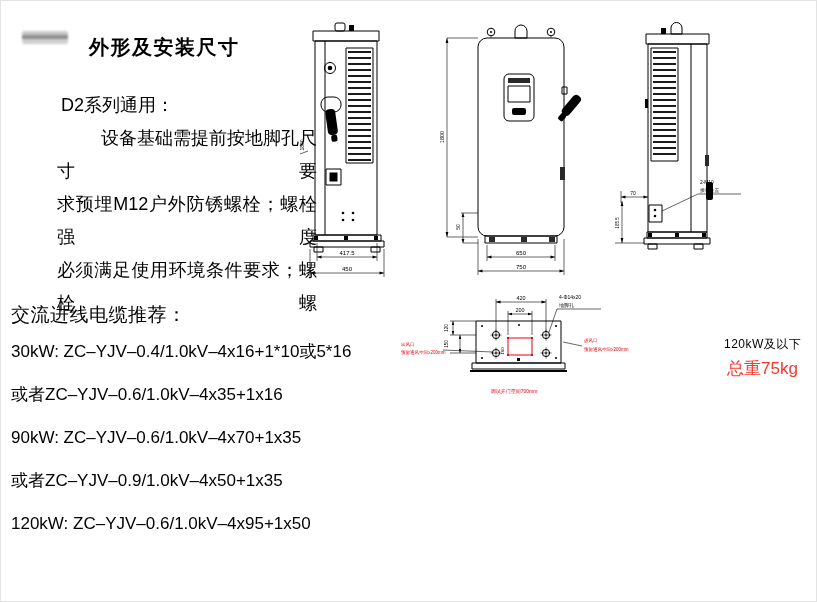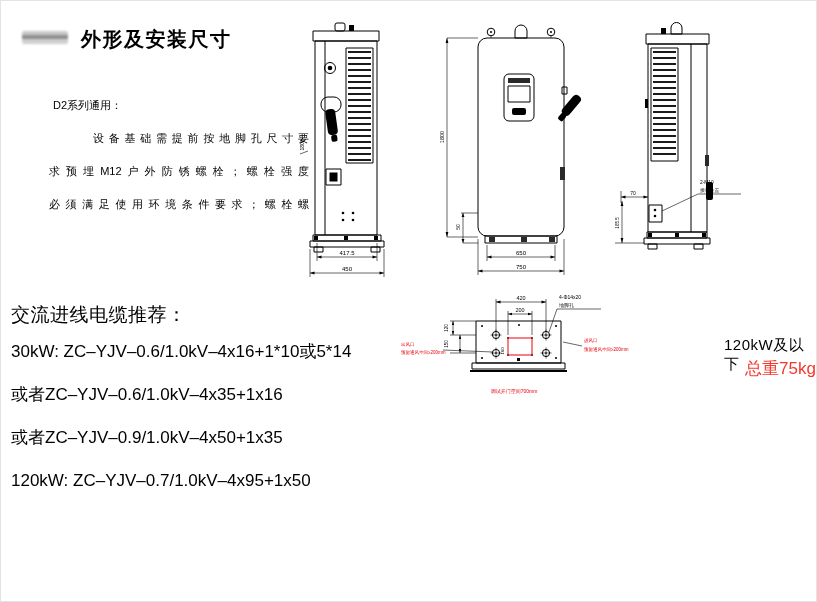--- a/index.html
+++ b/index.html
@@ -2,40 +2,40 @@
 <html><head>
 <meta charset="utf-8">
 <style>
   html,body { margin:0; padding:0; background:#fff; }
   .page {
     position:relative; width:817px; height:602px; background:#fff;
     border:1px solid #e3e3e3; box-sizing:border-box;
     font-family:"Liberation Sans", sans-serif; color:#000; overflow:hidden;
   }
   .title {
-    position:absolute; left:76px; top:21px; margin:4px;
+    position:absolute; left:76px; top:21px; margin:12px;
     font-size:20px; font-weight:bold; letter-spacing:1.5px;
   }
   .redacted {
     position:absolute; left:21px; top:30px; width:46px; height:13px;
     background:linear-gradient(#c9c9c9 0 4px,#8f8f8f 4px 8px,#cfcfcf 8px 13px);
     filter:blur(1.2px); border-radius:2px;
   }
   .intro {
-    position:absolute; left:8px; top:88px; width:300px;
-    font-size:11px; line-height:33px;
+    position:absolute; left:16px; top:88px; width:300px;
+    font-size:18px; line-height:33px;
   }
   .intro-line { white-space:nowrap; }
   .intro .indent { text-indent:44px; }
   .intro .just { white-space:normal; text-align:justify; text-align-last:justify;margin-left:40px; }
   .cables { position:absolute; left:10px; top:301px; width:420px; font-size:17px; }
   .cables-heading { font-weight:normal; font-size:19px; letter-spacing:0.5px; margin-bottom:14px; }
   .cable-item { margin-bottom:23px; line-height:20px; }
-  .note-power { position:absolute; left:723px; top:335px; font-size:15px; letter-spacing:0.5px; }
-  .note-weight { position:absolute; left:744px; top:356px; font-size:17px; color:#f5382b; }
+  .note-power { position:absolute; left:723px; top:335px; font-size:12px; letter-spacing:0.5px; }
+  .note-weight { position:absolute; left:726px; top:356px; font-size:17px; color:#f5382b; }
   svg.dwg { position:absolute; overflow:visible; }
   svg.dwg * { vector-effect:non-scaling-stroke; }
   svg.dwg path, svg.dwg rect, svg.dwg line, svg.dwg circle, svg.dwg polyline {
     fill:none; stroke:#000; stroke-width:1;
   }
   svg.dwg .fillb { fill:#000; stroke:none; }
   svg.dwg .filld { fill:#2a2a2a; stroke:none; }
   svg.dwg .thin { stroke-width:0.6; }
   svg.dwg .louv { stroke-width:2.2; stroke:#1a1a1a; }
   svg.dwg .red { stroke:#e8000b; }
@@ -304,22 +304,23 @@
     <g>
       <text x="188" y="53" class="redtx" font-size="4.5">进风口</text>
       <text x="188" y="62" class="redtx" font-size="4.5">预留通风空间≥200mm</text>
       <path class="thin" d="M186 57 L167 53"></path>
     </g>
     <text x="118" y="104" class="redtx" style="text-anchor:middle" font-size="5">调试开门空间700mm</text>
   </svg>
 
   <div class="cables">
     <div class="cables-heading">交流进线电缆推荐：</div>
-    <div class="cable-item">30kW: ZC–YJV–0.6/1.0kV–4x16+1*10或5*14</div>
+    <div class="cable-item">30kW: ZC–YJV–0.4/1.0kV–4x16+1*10或5*16</div>
     <div class="cable-item">或者ZC–YJV–0.6/1.0kV–4x35+1x16</div>
+    <div class="cable-item">90kW: ZC–YJV–0.6/1.0kV–4x70+1x35</div>
     <div class="cable-item">或者ZC–YJV–0.9/1.0kV–4x50+1x35</div>
-    <div class="cable-item">120kW: ZC–YJV–0.7/1.0kV–4x95+1x50</div>
+    <div class="cable-item">120kW: ZC–YJV–0.6/1.0kV–4x95+1x50</div>
   </div>
 
   <div class="note-power">120kW及以下</div>
   <div class="note-weight">总重75kg</div>
 
 </div>
 
 </body></html>

